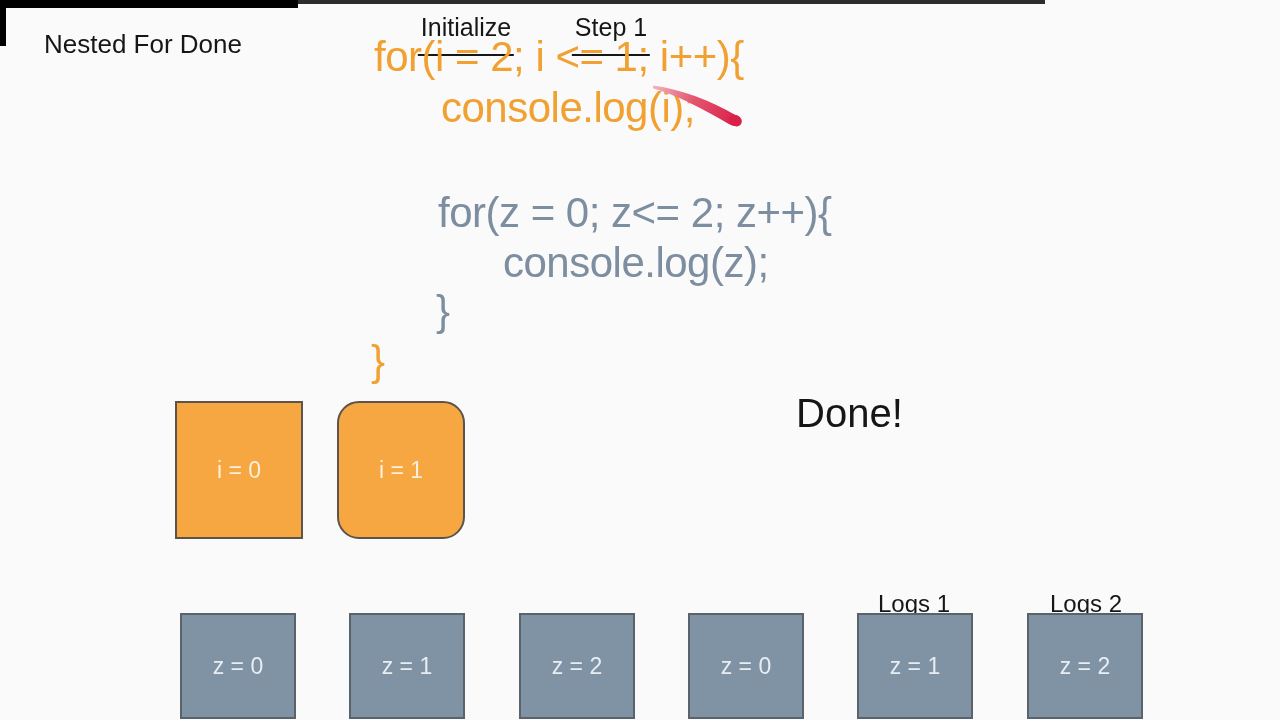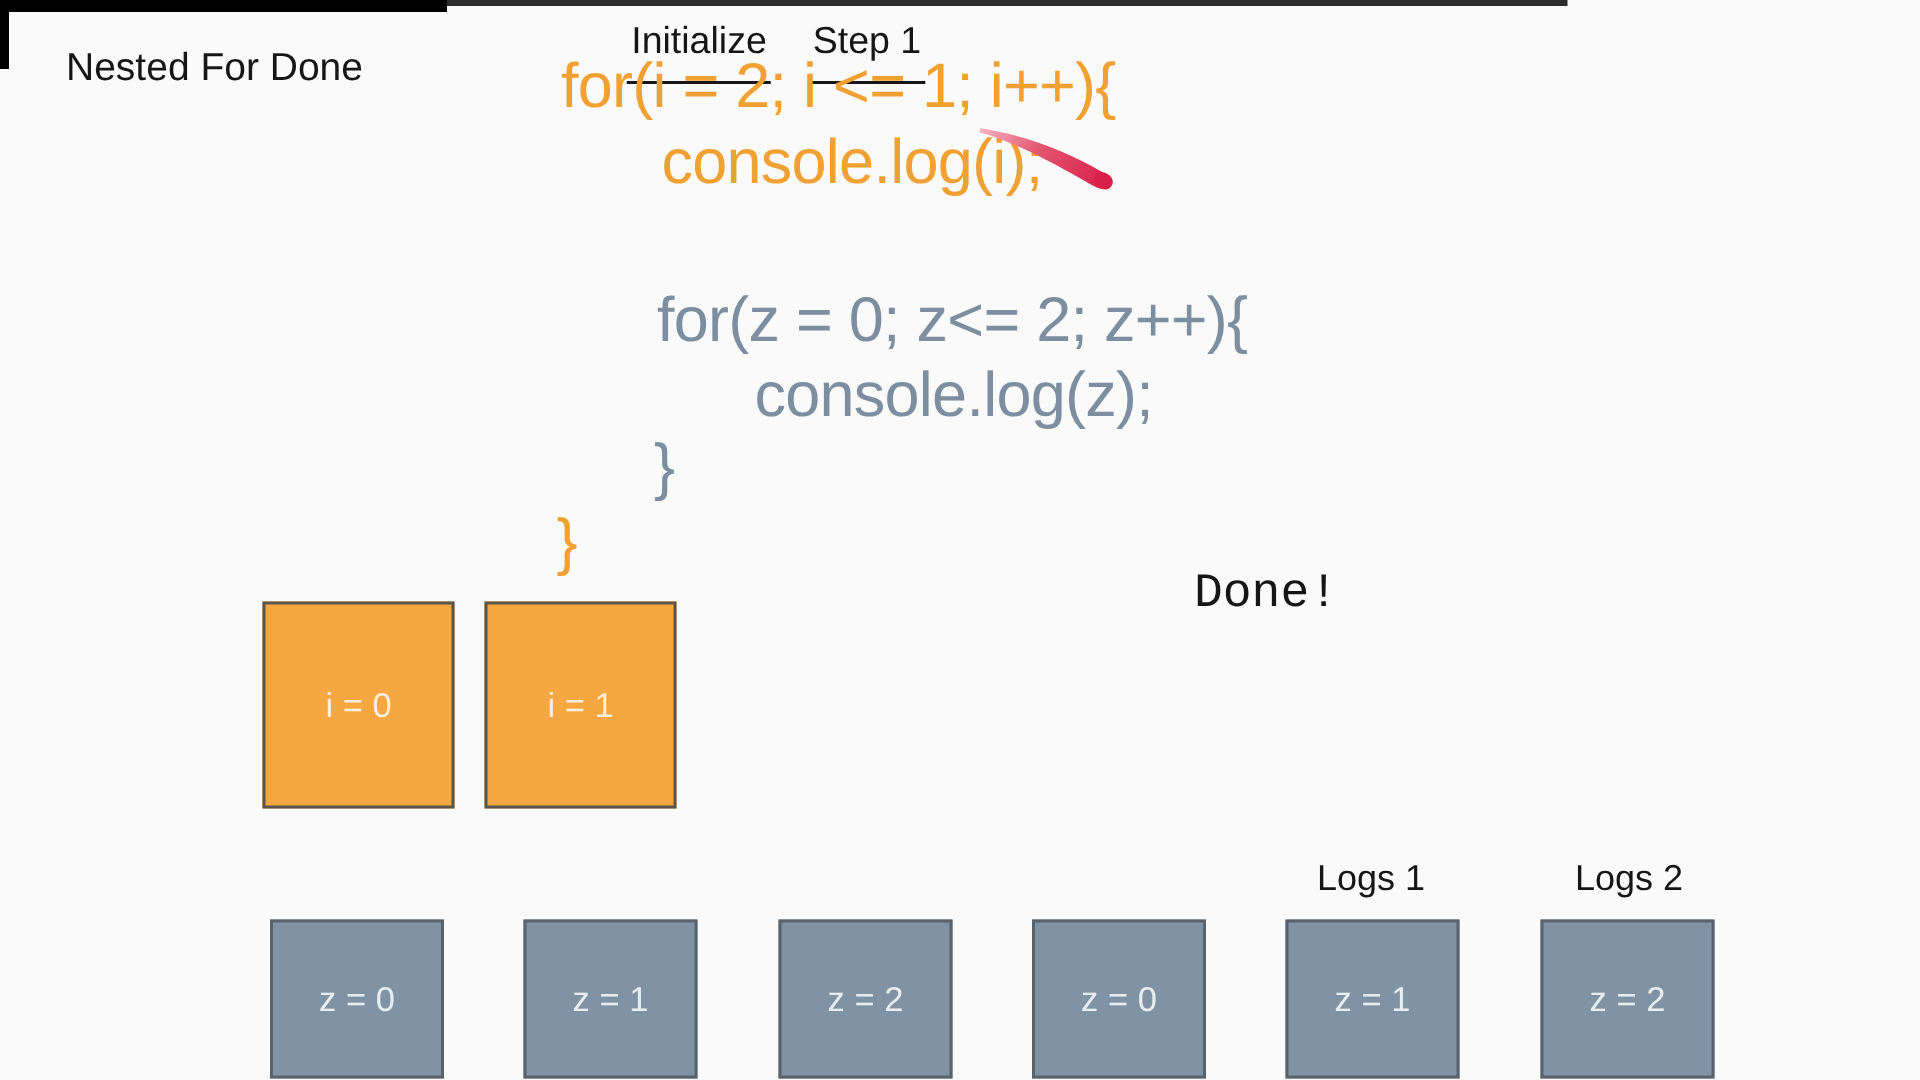--- a/index.html
+++ b/index.html
@@ -13,51 +13,51 @@
   .lb-top-a{left:0;top:0;width:1045px;height:4px;opacity:.82;}
   .lb-top-b{left:0;top:0;width:298px;height:8px;}
   .lb-left{left:0;top:0;width:6px;height:46px;}
 
   .page-title{position:absolute;left:44px;top:29px;font-size:26px;color:var(--text-black,#161616);}
 
   .anno{position:absolute;top:14px;transform:translateX(-50%);
         font-size:25px;color:var(--text-black,#161616);
         border-bottom:2px solid var(--text-black,#161616);padding:0 3px 12px 3px;line-height:1.1;}
   .anno-init{left:466px;}
-  .anno-step{left:578px;}
+  .anno-step{left:611px;}
 
   .code{position:absolute;font-size:42px;line-height:1;white-space:pre;letter-spacing:-0.5px;}
   .code.orange{color:var(--code-orange,#f0a132);}
   .code.gray{color:var(--code-gray,#7d8ea0);}
   .c1{left:374px;top:36px;}
   .c2{left:441px;top:87px;text-align:right;}
   .c3{left:438px;top:192px;}
   .c4{left:503px;top:242px;}
   .c5{left:436px;top:290px;}
   .c6{left:371px;top:340px;}
 
   .marker-svg{position:absolute;left:0;top:0;pointer-events:none;}
 
-  .done{position:absolute;left:796px;top:377px;font-size:32px;color:var(--text-black,#161616);font-family:Liberation Mono, monospace;}
+  .done{position:absolute;left:796px;top:391px;font-size:40px;color:var(--text-black,#161616);}
 
   .box{position:absolute;display:flex;align-items:center;justify-content:center;box-sizing:border-box;}
   .ibox{top:401px;width:128px;height:138px;
         background:var(--box-orange-fill,#f6a742);
         border:2px solid var(--box-orange-border,#55524c);}
   .ibox .lbl{color:var(--box-orange-text,#f9efda);font-size:23px;}
-  .ibox-0{left:175px;} .ibox-1{left:323px;}
+  .ibox-0{left:175px;} .ibox-1{left:337px;border-radius:22px;}
 
   .zbox{top:592px;width:116px;height:106px;
         background:var(--box-gray-fill,#7f93a4);
         border:2px solid var(--box-gray-border,#5a626b);margin-top:21px;}
   .zbox .lbl{color:var(--box-gray-text,#e8edf2);font-size:23px;}
   .zbox-0{left:180px;} .zbox-1{left:349px;} .zbox-2{left:519px;}
   .zbox-3{left:688px;} .zbox-4{left:857px;} .zbox-5{left:1027px;}
 
-  .logs{position:absolute;top:572px;transform:translateX(-50%);
+  .logs{position:absolute;top:590px;transform:translateX(-50%);
         font-size:24px;color:var(--text-black,#161616);}
   .logs-1{left:914px;} .logs-2{left:1086px;}
 </style>
 </head>
 <body>
 
 <div class="stage">
 
   <div class="lb lb-top-a"></div>
   <div class="lb lb-top-b"></div>

